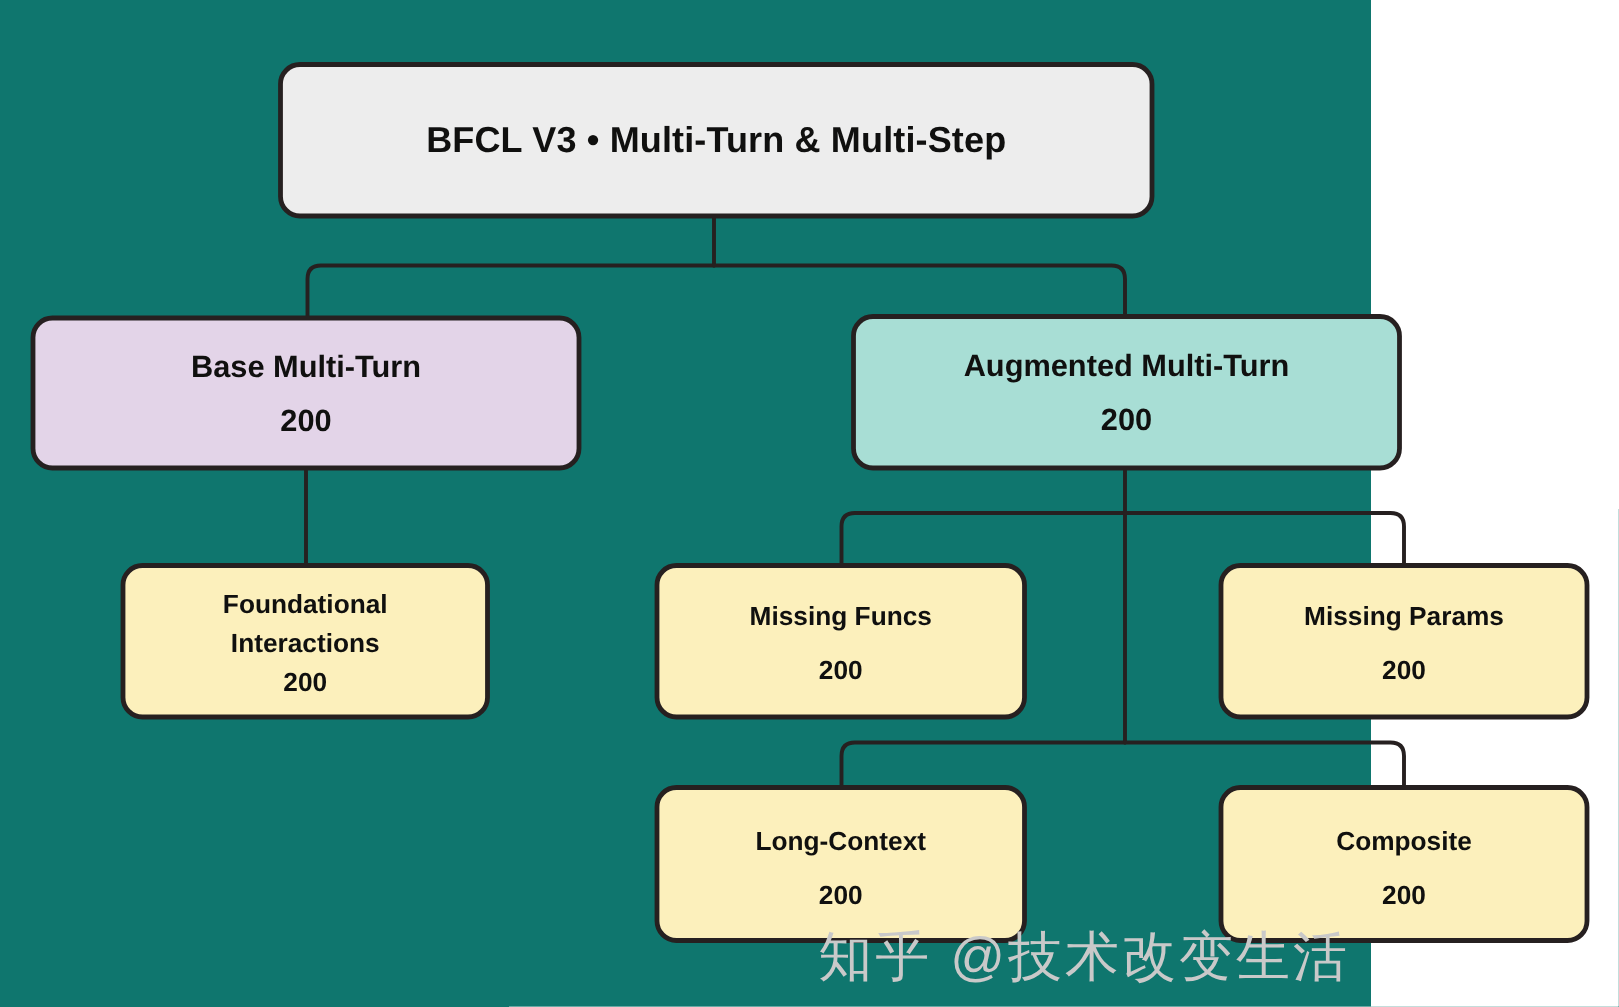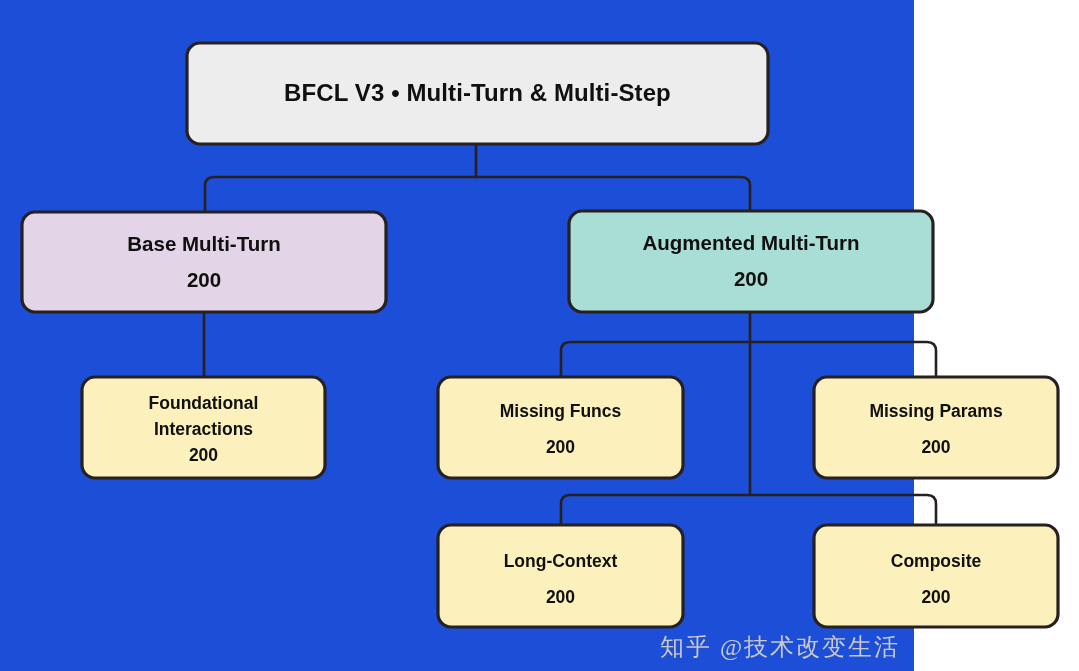--- a/index.html
+++ b/index.html
@@ -10,21 +10,21 @@
   body {
     width: 1079px;
     height: 671px;
     overflow: hidden;
     font-family: "Liberation Sans", sans-serif;
   }
   #diagram-root {
     position: relative;
     width: 914px;
     height: 671px;
-    background: #1d4ed8;
+    background: #0f766e;
   }
   svg#tree-svg {
     position: absolute;
     left: 0;
     top: 0;
     width: 1079px;
     height: 671px;
   }
   .node-rect {
     stroke: #262020;
@@ -51,22 +51,22 @@
   .mid-label {
     font-size: 20.5px;
   }
   .leaf-label {
     font-size: 17.5px;
   }
   .watermark {
     position: absolute;
     right: 14px;
     bottom: 8px;
-    font-family: Liberation Serif, serif;
-    font-size: 24px;
+    font-family: Liberation Sans, sans-serif;
+    font-size: 36px;
     color: #c9c9c9;
     letter-spacing: 2px;
     white-space: nowrap;
     user-select: none;
     pointer-events: none;
   }
 </style>
 </head>
 <body>
 

